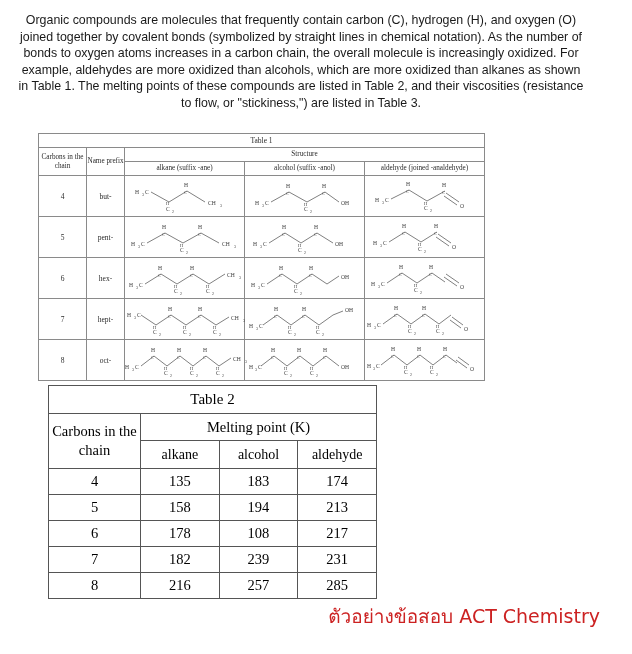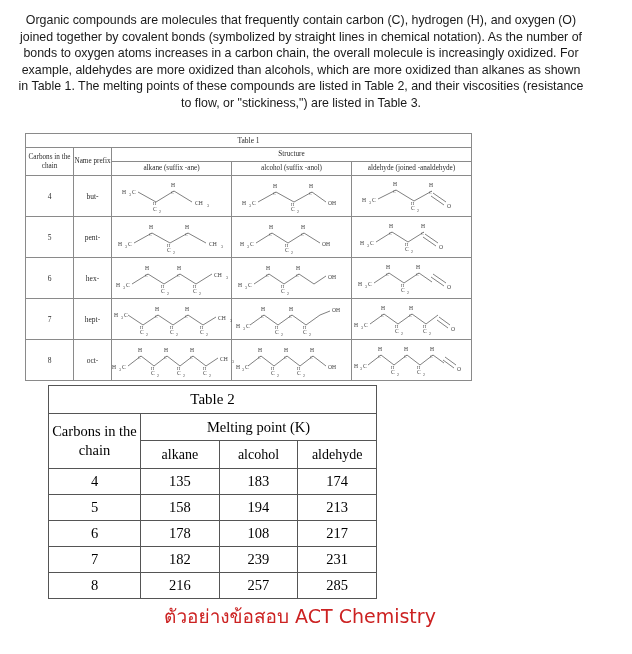--- a/index.html
+++ b/index.html
@@ -34,21 +34,21 @@
     font-size: 12.4px;
     line-height: 16.6px;
     color: #1a1a1a;
     text-align: center;
     width: 566px;
   }
 
   
   #table1-wrap {
     position: absolute;
-    left: 25px;
+    left: 38px;
     top: 133px;
     width: 447px;
   }
   table.t1 {
     border-collapse: collapse;
     width: 100%;
     font-family: "Liberation Serif", serif;
     table-layout: fixed;
   }
   table.t1 td, table.t1 th {
@@ -146,21 +146,21 @@
     line-height: 25px;
   }
   .t2-col-c { width: 92px; }
 
   
   #footer-note {
     position: absolute;
     left: 0;
     top: 603px;
     width: 600px;
-    text-align: center;
+    text-align: right;
     font-family: "DejaVu Sans", sans-serif;
     font-size: 19px;
     line-height: 26px;
     color: #cc2222;
     white-space: nowrap;
   }
 </style>
 </head>
 <body>
 

